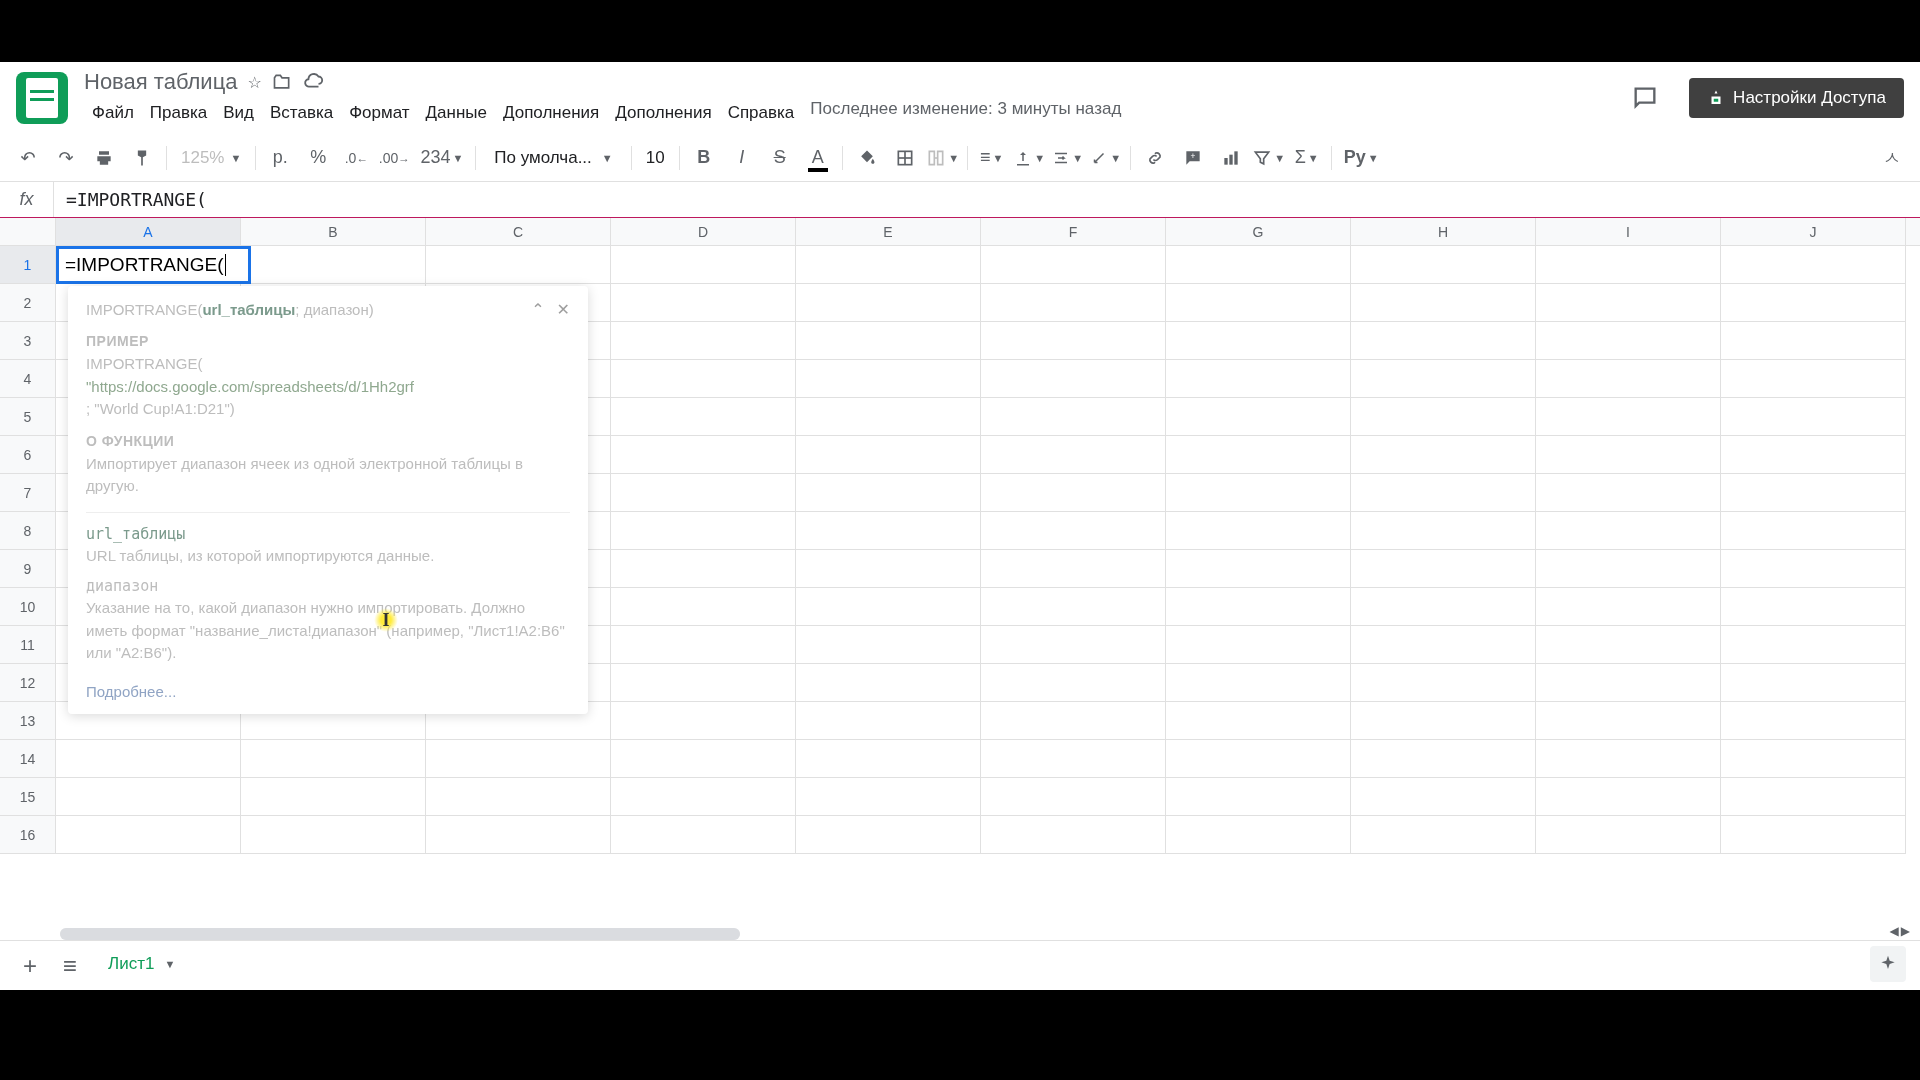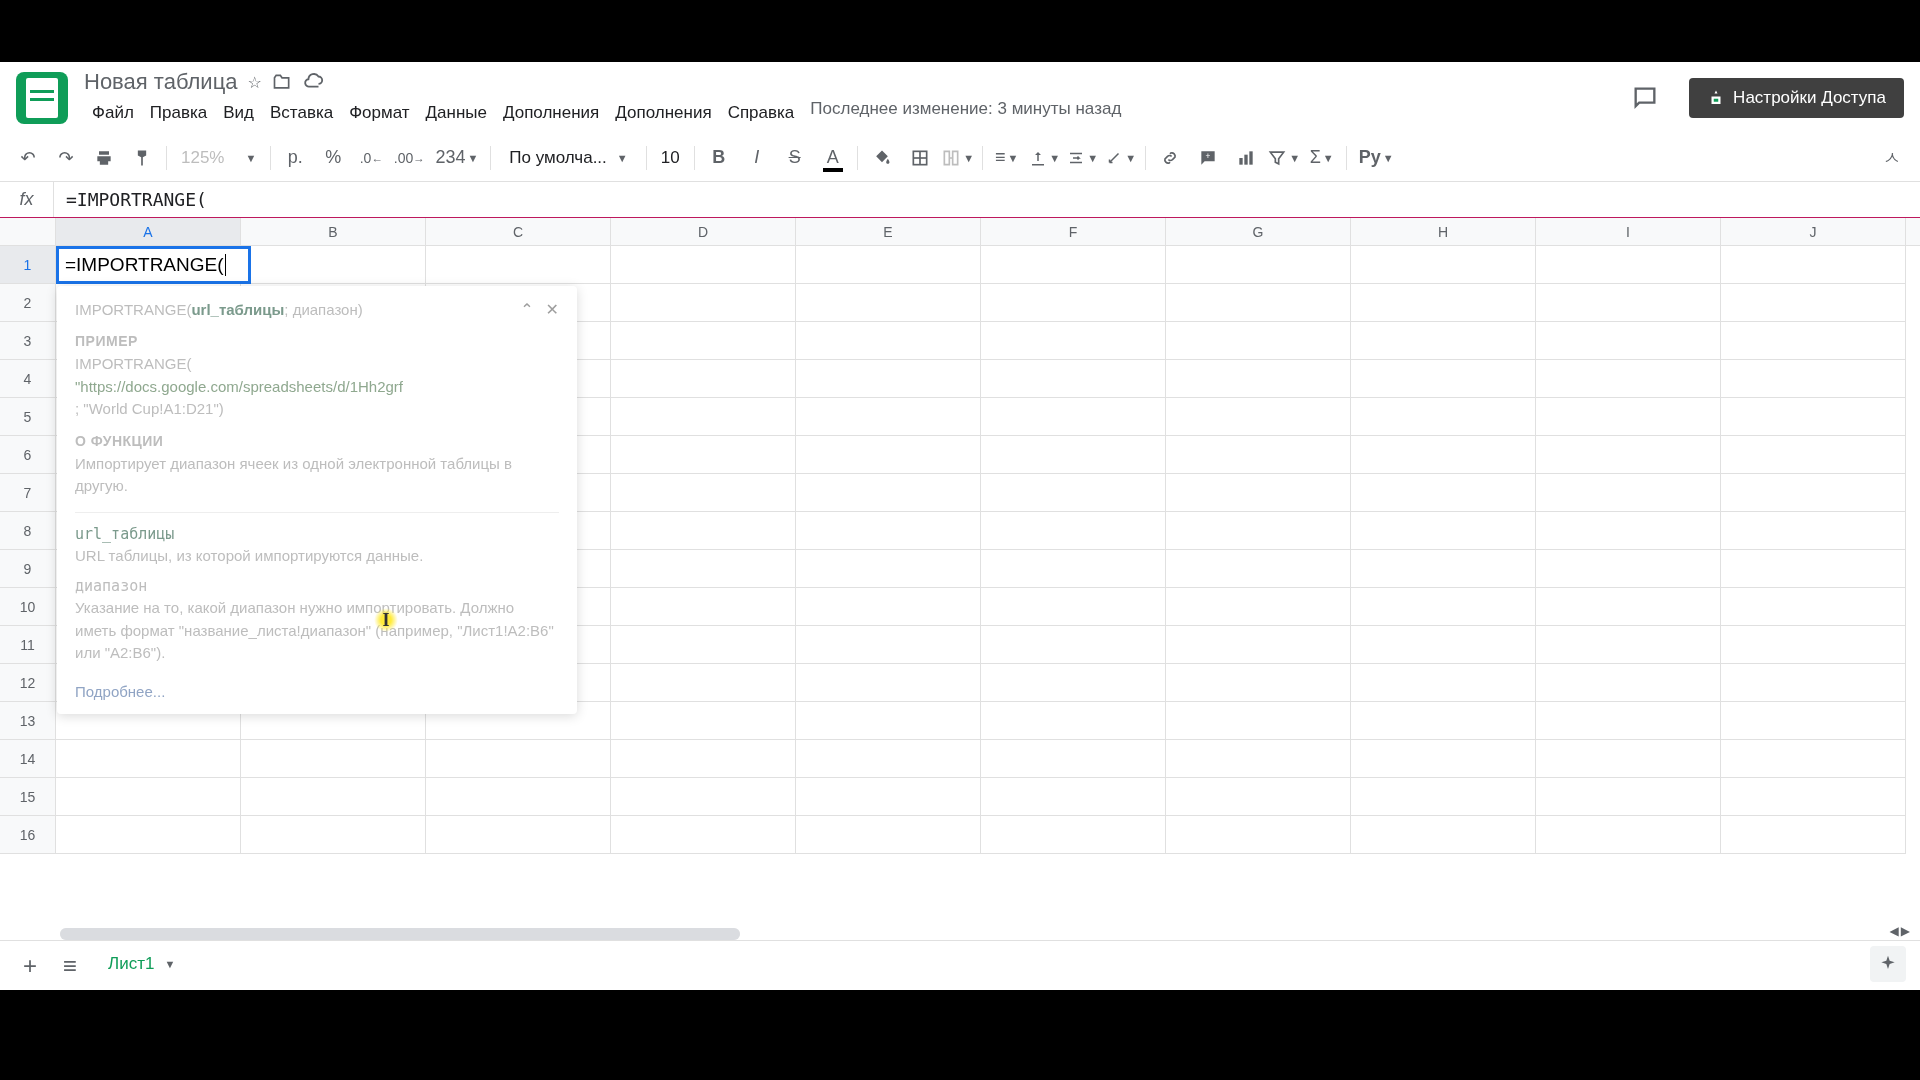--- a/index.html
+++ b/index.html
@@ -16,21 +16,21 @@
 .title-icon{color:#5f6368;cursor:pointer}
 .menubar{display:flex;gap:0;margin-top:4px}
 .menu-item{padding:4px 8px;font-size:17px;color:#202124;cursor:pointer;border-radius:4px}
 .last-edit{color:#5f6368;font-size:17px;margin-left:8px;cursor:pointer}
 .header-right{display:flex;align-items:center;gap:24px}
 .comment-btn{width:40px;height:40px;display:flex;align-items:center;justify-content:center;cursor:pointer;color:#5f6368}
 .share-btn{background:#404040;color:#fff;padding:10px 18px;border-radius:4px;font-size:17px;font-weight:400;display:flex;align-items:center;gap:8px;cursor:pointer}
 .toolbar{display:flex;align-items:center;padding:6px 10px;border-bottom:1px solid #e0e0e0;gap:2px;height:48px}
 .tb-btn{width:36px;height:36px;display:flex;align-items:center;justify-content:center;cursor:pointer;border-radius:4px;color:#5f6368;font-size:18px}
 .tb-sep{width:1px;height:24px;background:#e0e0e0;margin:0 4px}
-.tb-zoom{padding:0 8px;color:#bdbdbd;font-size:17px;display:flex;align-items:center;gap:19px}
+.tb-zoom{padding:0 8px;color:#bdbdbd;font-size:17px;display:flex;align-items:center;gap:4px}
 .tb-font{padding:0 12px;font-size:17px;color:#202124;display:flex;align-items:center;gap:8px;cursor:pointer}
 .tb-size{font-size:17px;color:#202124;padding:0 8px}
 .tb-text-color{position:relative}
 .tb-text-color::after{content:"";position:absolute;bottom:4px;left:8px;right:8px;height:4px;background:#000}
 .formula-bar{display:flex;align-items:center;height:36px;border-bottom:1px solid #be185d}
 .fx{width:54px;text-align:center;font-style:italic;color:#5f6368;font-size:18px;border-right:1px solid #e0e0e0;height:100%;display:flex;align-items:center;justify-content:center}
 .formula-input{flex:1;padding:0 12px;font-size:18px;font-family:'Consolas',monospace;color:#202124}
 .grid-area{position:relative;height:calc(100% - 72px - 48px - 36px - 50px);overflow:hidden}
 .col-headers{display:flex;height:28px;background:#f8f9fa;border-bottom:1px solid #e0e0e0;position:relative}
 .corner{width:56px;border-right:1px solid #e0e0e0;background:#f8f9fa}
@@ -39,21 +39,21 @@
 .grid-body{display:flex;position:relative}
 .row-headers{width:56px;background:#f8f9fa;border-right:1px solid #e0e0e0}
 .row-h{height:38px;text-align:center;font-size:14px;color:#5f6368;border-bottom:1px solid #e0e0e0;display:flex;align-items:center;justify-content:center}
 .row-h.active{background:#e8eaed;color:#1a73e8}
 .cells{position:relative;flex:1}
 .cell-row{display:flex;height:38px}
 .cell{width:185px;border-right:1px solid #e0e0e0;border-bottom:1px solid #e0e0e0}
 .active-cell{position:absolute;left:0;top:0;width:195px;height:38px;border:3px solid #1a73e8;background:#fff;z-index:5;display:flex;align-items:center;padding:0 6px;font-family:'Consolas',monospace;font-size:19px}
 .active-cell .cursor{display:inline-block;width:1px;height:22px;background:#000;animation:blink 1s infinite;margin-left:1px}
 @keyframes blink{50%{opacity:0}}
-.tooltip{position:absolute;left:1px;top:40px;width:520px;background:#fff;box-shadow:0 2px 12px rgba(0,0,0,0.15);border-radius:4px;padding:14px 18px;z-index:10;font-size:15px;color:#bdbdbd}
+.tooltip{position:absolute;left:12px;top:40px;width:520px;background:#fff;box-shadow:0 2px 12px rgba(0,0,0,0.15);border-radius:4px;padding:14px 18px;z-index:10;font-size:15px;color:#bdbdbd}
 .tooltip-sig{font-family:'Consolas',monospace;margin-bottom:14px;display:flex;justify-content:space-between;align-items:center}
 .tooltip-sig .hl{color:#7b9a8c;font-weight:600}
 .tooltip-controls{display:flex;gap:12px;color:#9e9e9e}
 .tooltip-controls span{cursor:pointer;font-size:16px}
 .tooltip-section-title{font-weight:600;letter-spacing:0.5px;margin-bottom:4px;font-size:14px}
 .tooltip-example{font-family:'Consolas',monospace;line-height:1.5;margin-bottom:12px}
 .tooltip-example .str{color:#8fa88f}
 .tooltip-desc{line-height:1.5;margin-bottom:14px}
 .tooltip-hr{border:none;border-top:1px solid #eee;margin:12px 0}
 .tooltip-param{font-family:'Consolas',monospace;color:#7b9a8c;margin-bottom:2px}

